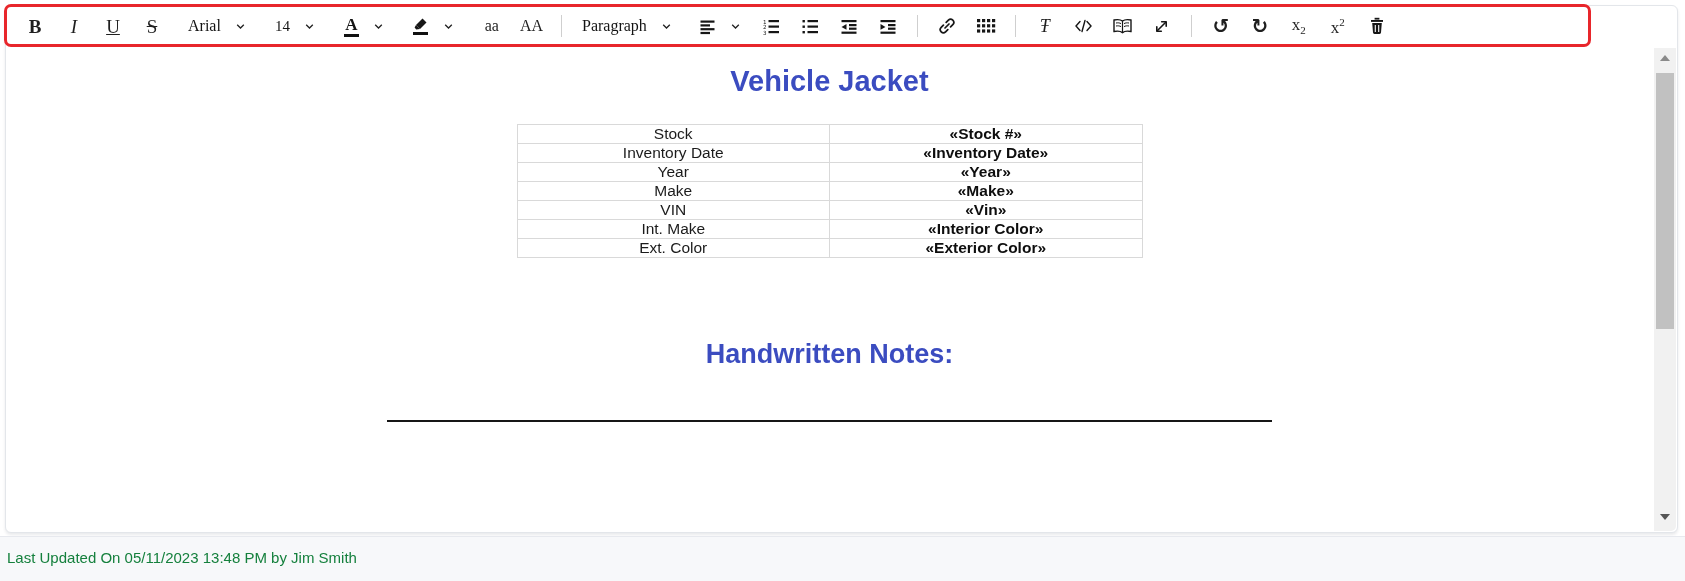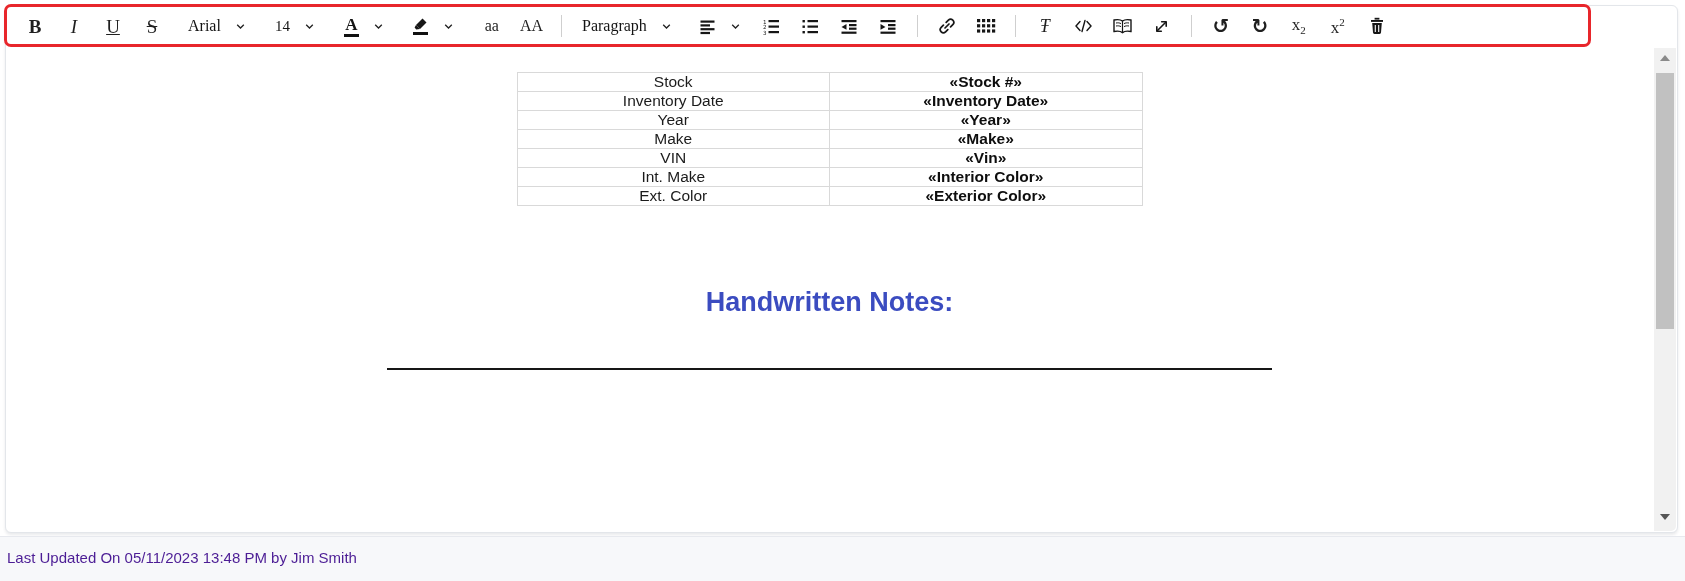--- a/index.html
+++ b/index.html
@@ -90,21 +90,21 @@
   .sb-arrow.down{bottom:6px;}
   .tri-up{width:0;height:0;border-left:5px solid transparent;border-right:5px solid transparent;border-bottom:6px solid #8a8a8a;}
   .tri-down{width:0;height:0;border-left:5px solid transparent;border-right:5px solid transparent;border-top:6px solid #555;}
   .sb-thumb{position:absolute;left:2px;width:18px;top:25px;height:256px;background:#c1c1c1;cursor:grab;}
   
   .page-footer{
     position:absolute;left:0;top:536px;width:1685px;height:45px;
     background:#f7f8fa;border-top:1px solid #e7e9ee;
   }
   .footer-text{
-    position:absolute;left:7px;top:12px;font-size:15px;color:#4c1d95;
+    position:absolute;left:7px;top:12px;font-size:15px;color:#15803d;
   }
   .icon-svg{display:block;}
 </style>
 </head>
 <body>
 
 <div class="toolbar-annotation"></div>
 
 <div class="editor-panel">
 
@@ -303,20 +303,21 @@
       <svg class="icon-svg" width="16" height="18" viewBox="0 0 16 18">
         <rect x="5.6" y="0.8" width="4.8" height="1.8" fill="#161616"></rect>
         <rect x="2" y="3" width="12" height="1.9" fill="#161616"></rect>
         <path d="M3.2 6 H12.8 L12 15.6 a1.4 1.4 0 0 1 -1.4 1.3 H5.4 A1.4 1.4 0 0 1 4 15.6 Z" fill="#161616"></path>
         <path d="M6.3 8 V15 M9.7 8 V15" stroke="#ffffff" stroke-width="1.1"></path>
       </svg>
     </button>
   </div>
 
   <div class="doc">
+    <h1 class="doc-title">Vehicle Jacket</h1>
 
     <table class="vehicle">
       <tbody>
           <tr>
           <td class="label">Stock</td>
           <td class="value">«Stock #»</td>
         </tr>
           <tr>
           <td class="label">Inventory Date</td>
           <td class="value">«Inventory Date»</td>

